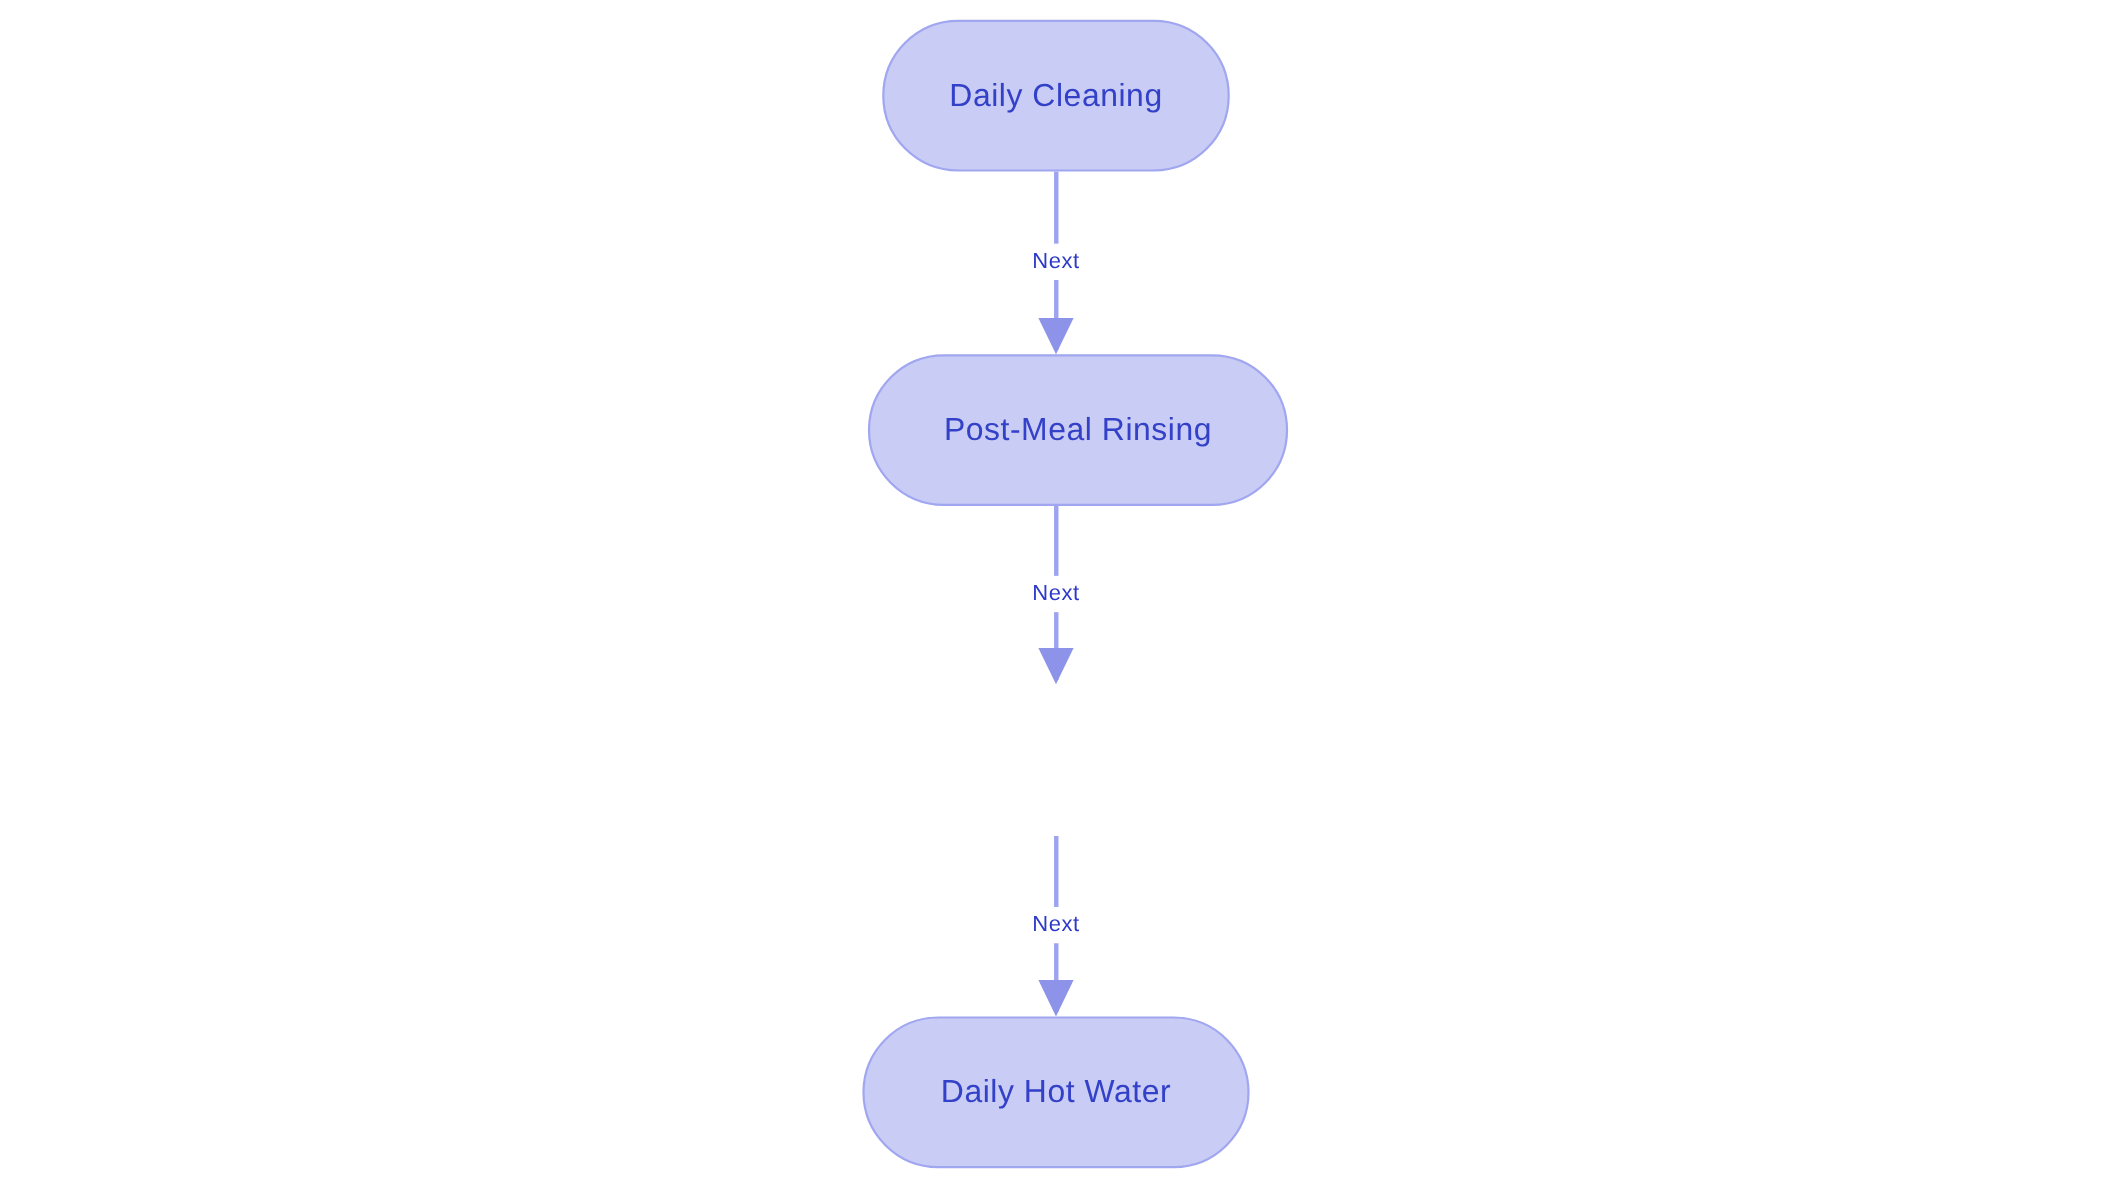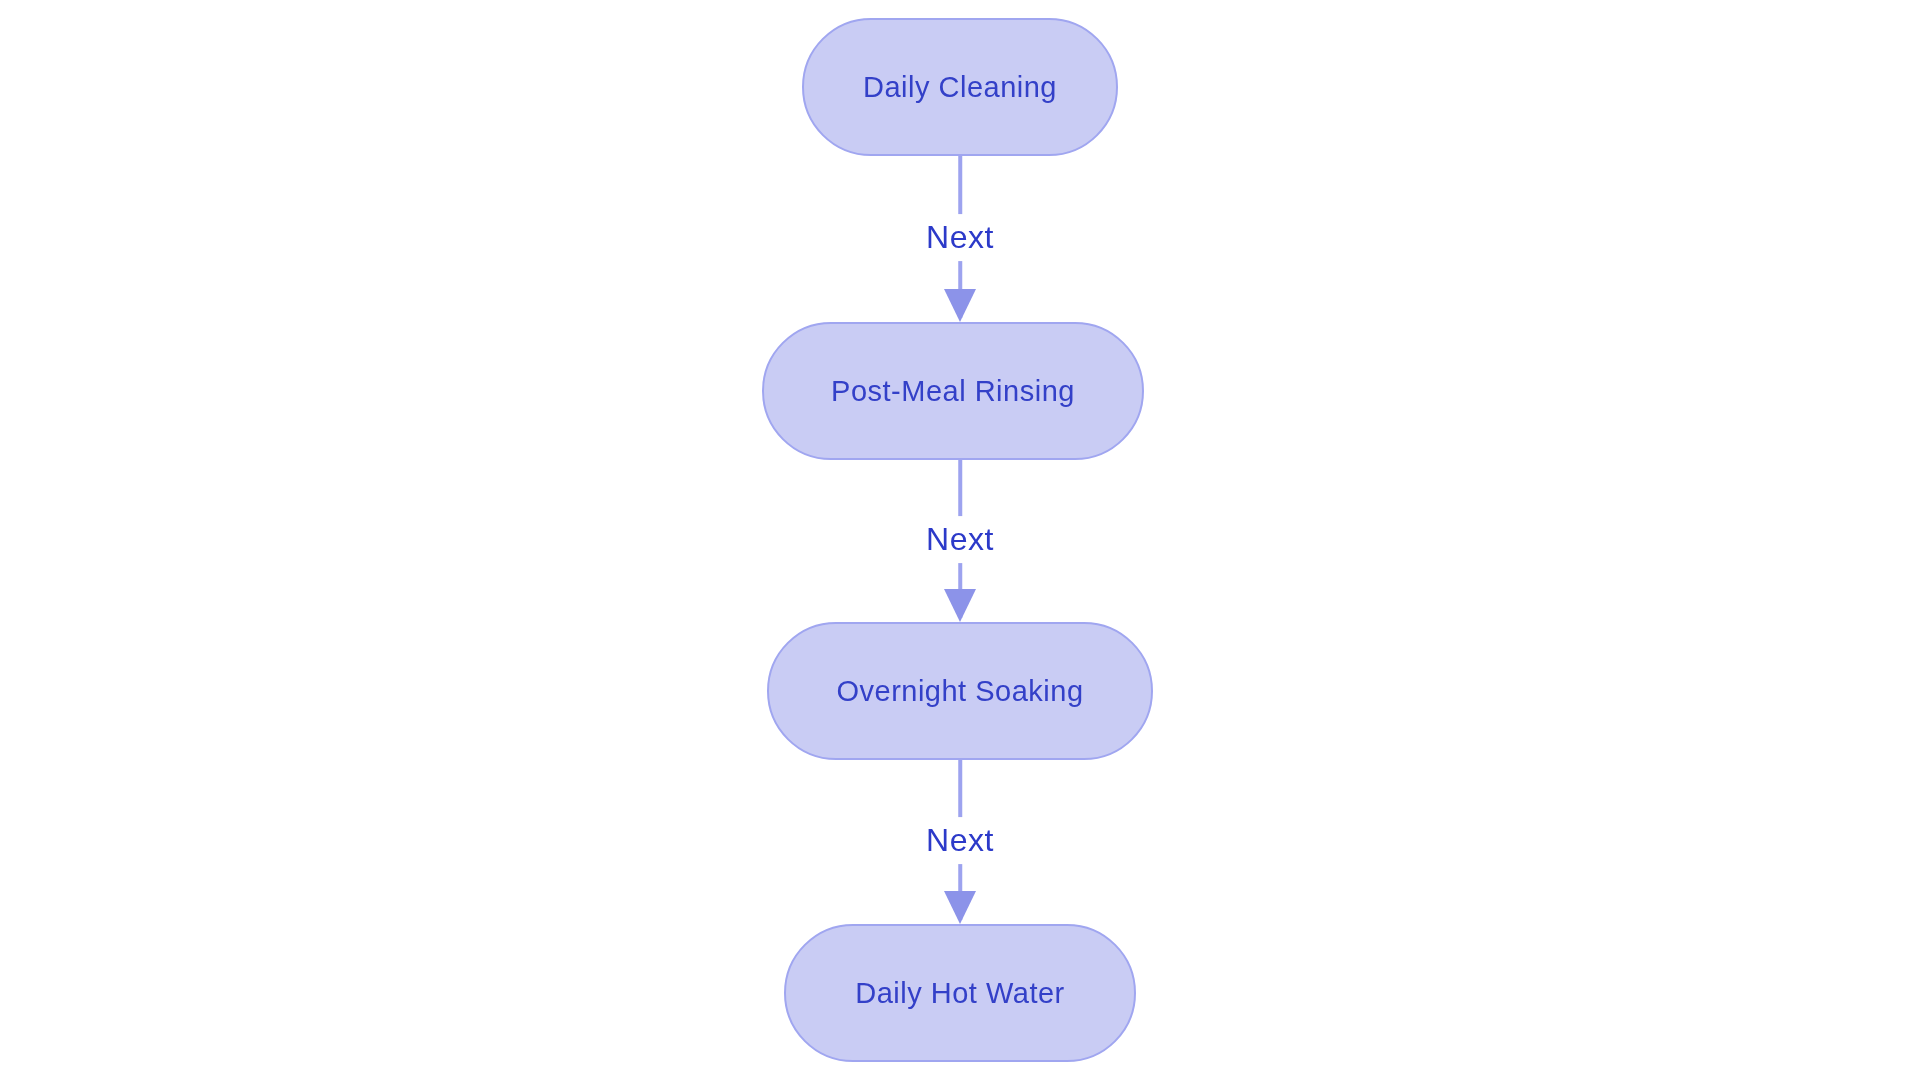--- a/index.html
+++ b/index.html
@@ -34,21 +34,21 @@
     height: 138px;
   }
   .node-label {
     color: var(--node-text);
     font-size: 29px;
     font-weight: 500;
     letter-spacing: 0.5px;
     white-space: nowrap;
   }
   .node-1 { left: 802px; top: 18px;  width: 316px; }
-  .node-2 { left: 762px; top: 322px; width: 382px; }
+  .node-2 { left: 789px; top: 322px; width: 382px; }
   .node-3 { left: 767px; top: 622px; width: 386px; }
   .node-4 { left: 784px; top: 924px; width: 352px; }
 
   .edge {
     position: absolute;
     left: 910px;           
     width: 100px;
   }
   .edge-1 { top: 156px; height: 166px; }
   .edge-2 { top: 460px; height: 162px; }
@@ -73,21 +73,21 @@
     border-right: 16px solid transparent;
     border-top: 33px solid var(--edge-arrowhead);
   }
   .edge-label {
     position: absolute;
     left: 50%;
     top: 50%;
     transform: translate(-50%, -53%);
     background: var(--canvas-bg);
     color: var(--edge-label-text);
-    font-size: 32px;
+    font-size: 20px;
     font-weight: 500;
     letter-spacing: 0.5px;
     padding: 5px 7px;
     white-space: nowrap;
   }
 </style>
 </head>
 <body>
 
 <div class="canvas">
@@ -105,23 +105,20 @@
   <div class="node node-2">
     <span class="node-label">Post-Meal Rinsing</span>
   </div>
 
   <div class="edge edge-2">
     <span class="edge-line"></span>
     <span class="edge-arrowhead"></span>
     <span class="edge-label">Next</span>
   </div>
 
-  <div class="node node-3">
-    <span class="node-label">Overnight Soaking</span>
-  </div>
 
   <div class="edge edge-3">
     <span class="edge-line"></span>
     <span class="edge-arrowhead"></span>
     <span class="edge-label">Next</span>
   </div>
 
   <div class="node node-4">
     <span class="node-label">Daily Hot Water</span>
   </div>

